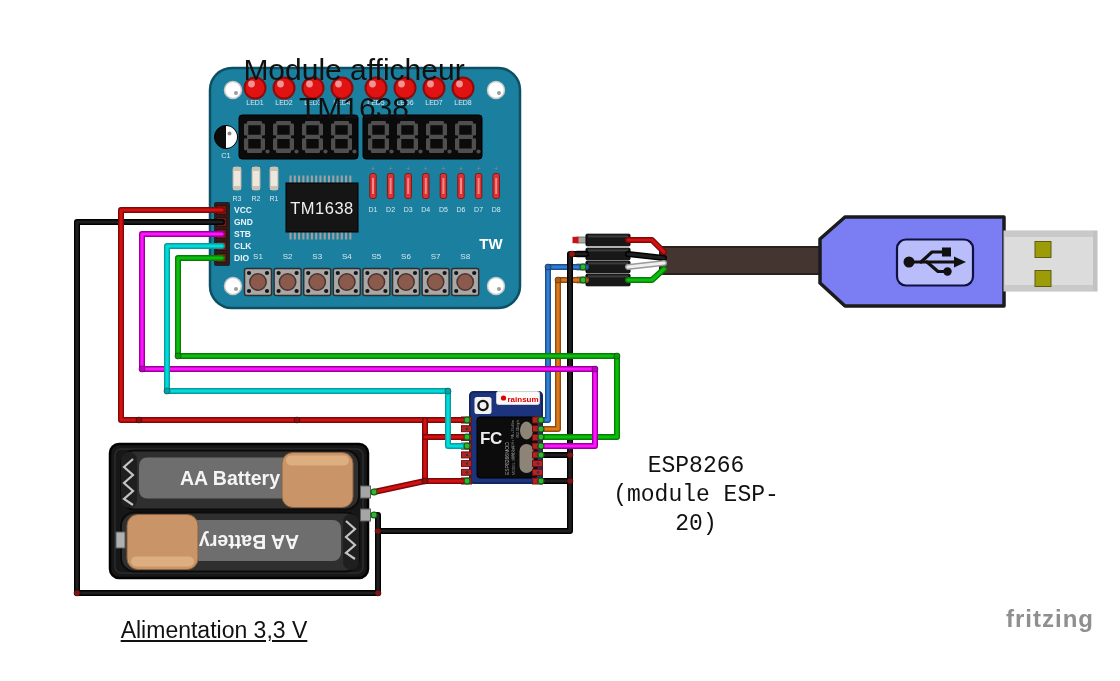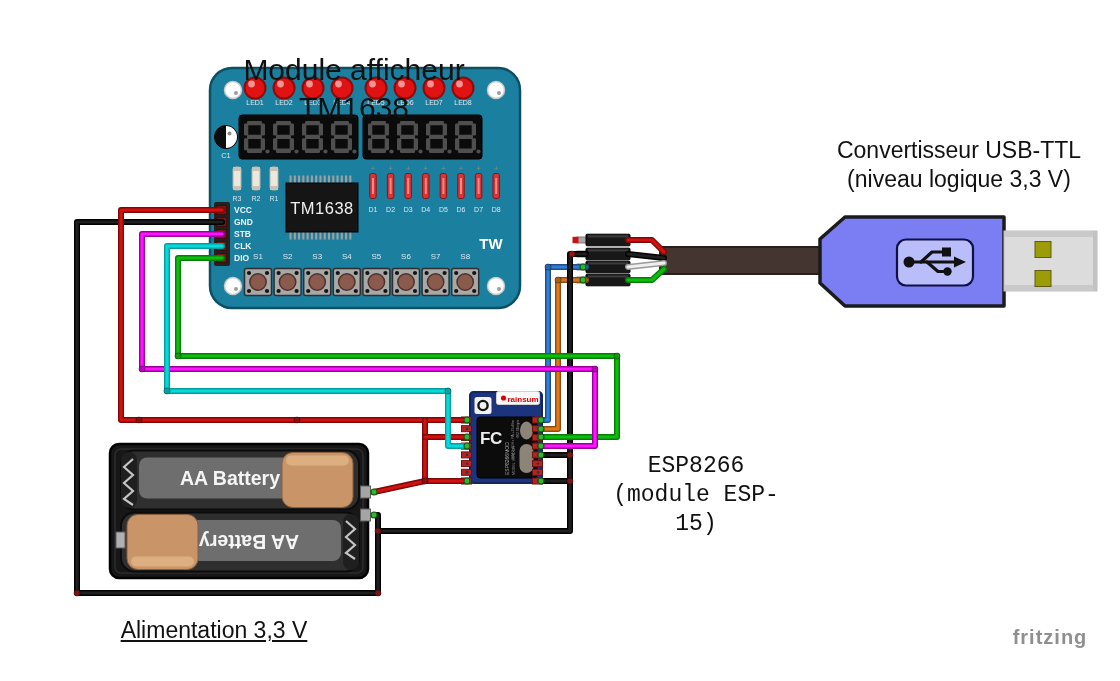--- a/index.html
+++ b/index.html
@@ -4,21 +4,21 @@
 <style>
   html,body{margin:0;padding:0;background:#fff;}
   .canvas{position:relative;width:1120px;height:681px;background:#ffffff;overflow:hidden;
           font-family:"Liberation Sans",sans-serif;}
   .canvas svg{position:absolute;left:0;top:0;}
   .lbl{position:absolute;color:#111;text-align:center;line-height:1.25;}
   .lbl-tm1638{left:186px;top:16px;width:336px;font-size:30px;margin-top:35px;}
   .lbl-usb{left:806px;top:136px;width:306px;font-size:23px;}
   .lbl-esp{left:598px;top:452px;width:196px;font-size:23px;font-family:Liberation Mono, monospace;}
   .lbl-alim{left:99px;top:616px;width:230px;font-size:23px;text-decoration:underline;}
-  .lbl-fritzing{left:990px;top:625px;width:120px;font-size:20px;font-weight:600;
+  .lbl-fritzing{left:990px;top:604px;width:120px;font-size:24px;font-weight:600;
                 letter-spacing:1px;}
 </style>
 </head>
 <body>
 
 <div class="canvas">
 
 <svg id="svg" width="1120" height="681" viewBox="0 0 1120 681">
 
   <g id="g-tm1638">
@@ -508,27 +508,23 @@
         <circle cx="541" cy="455" r="3" fill="#33b433" stroke="#115c11" stroke-width="1.2"></circle>
         <circle cx="541" cy="481" r="3" fill="#33b433" stroke="#115c11" stroke-width="1.2"></circle>
         <circle cx="583" cy="267" r="3" fill="#33b433" stroke="#115c11" stroke-width="1.2"></circle>
         <circle cx="583" cy="280" r="3" fill="#33b433" stroke="#115c11" stroke-width="1.2"></circle>
       </g>
 </svg>
 
 <div class="lbl lbl-tm1638">
   <span>Module afficheur TM1638</span>
 </div>
-<div class="lbl lbl-usb">
-  <div>Convertisseur USB-TTL</div>
-  <div>(niveau logique 3,3 V)</div>
-</div>
 <div class="lbl lbl-esp">
   <div>ESP8266</div>
-  <div>(module ESP-15)</div>
+  <div>(module ESP-20)</div>
 </div>
 <div class="lbl lbl-alim">
   <span>Alimentation 3,3 V</span>
 </div>
 <div class="lbl lbl-fritzing">
   <span style="color: rgb(143, 143, 143);">fritzing</span>
 </div>
 
 </div>
 

